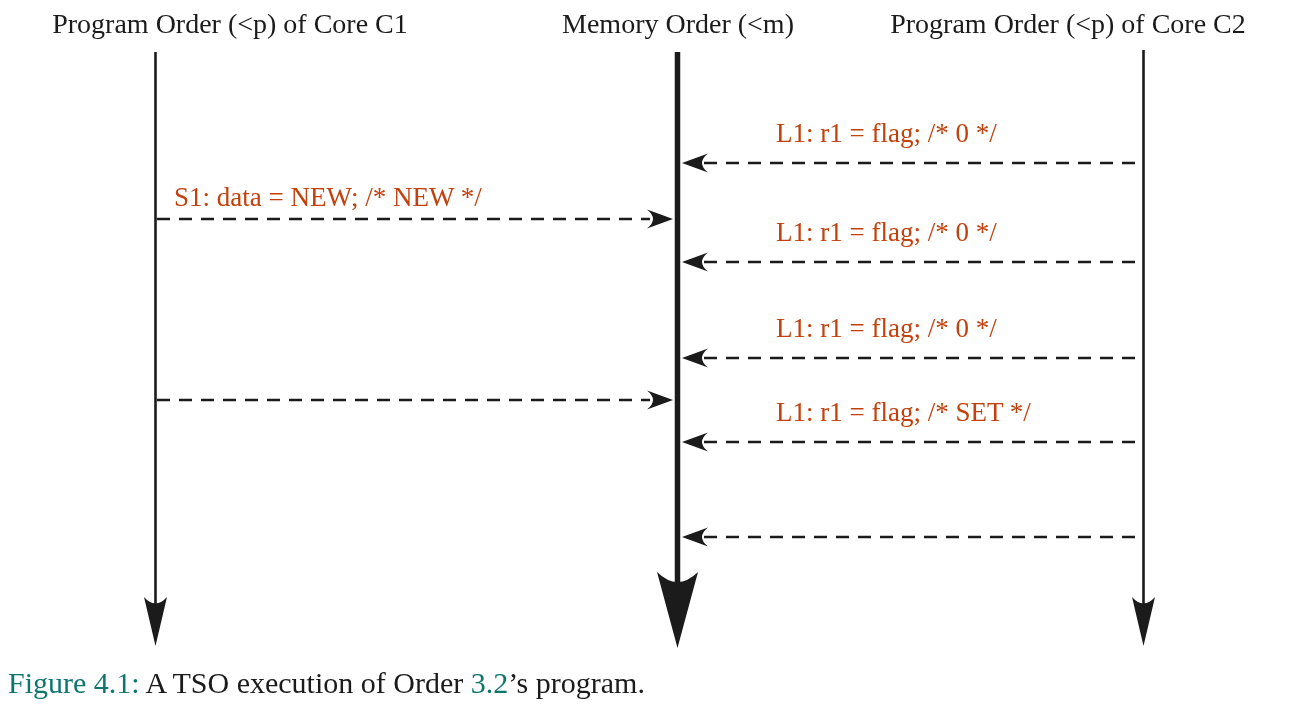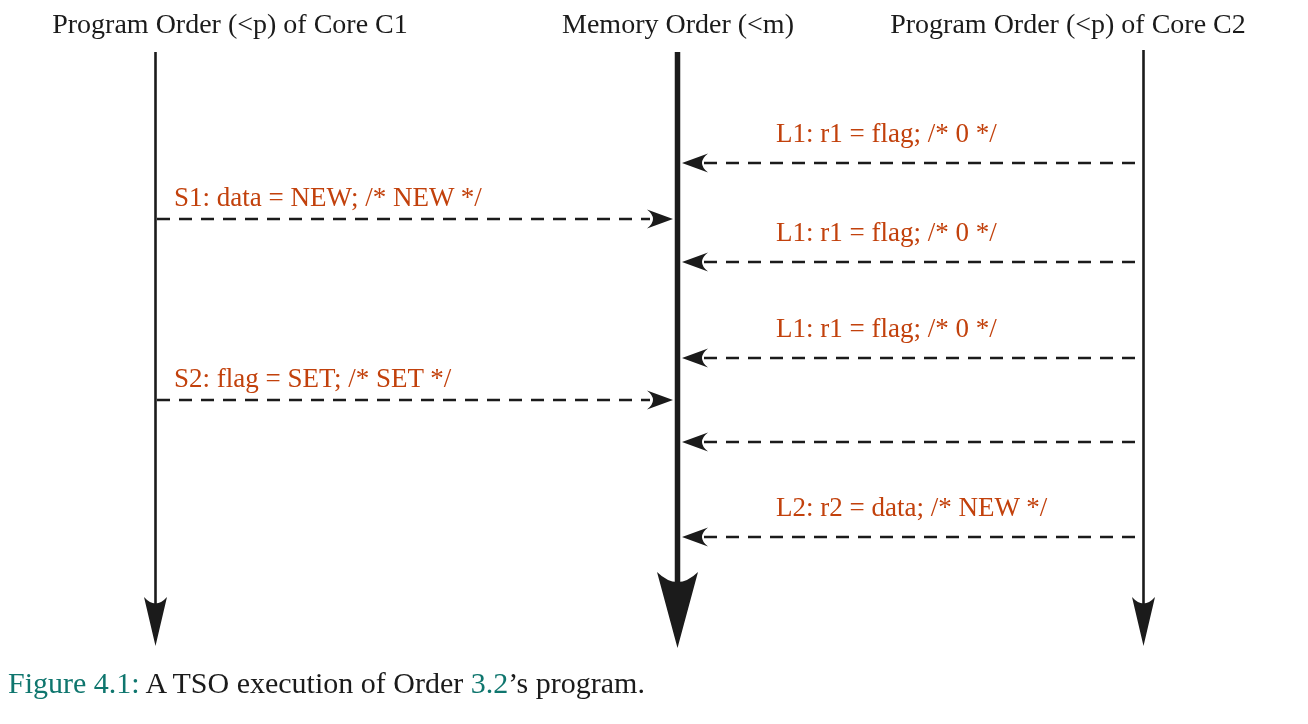--- a/index.html
+++ b/index.html
@@ -114,24 +114,23 @@
       <line x1="704" y1="537" x2="1138" y2="537" stroke-width="2.3" stroke-dasharray="13 9"></line>
       <path d="M682 537 L708 527.5 Q696 537 708 546.5 Z" stroke="none"></path>
     </g>
   </svg>
 
   <div class="col-header header-c1">Program Order (&lt;p) of Core C1</div>
   <div class="col-header header-mem">Memory Order (&lt;m)</div>
   <div class="col-header header-c2">Program Order (&lt;p) of Core C2</div>
 
   <div class="op-label lbl-s1">S1: data = NEW; /* NEW */</div>
-  <div class="op-label lbl-s2">S2: flag = SET; /* SET */</div>
 
   <div class="op-label lbl-l1a">L1: r1 = flag; /* 0 */</div>
   <div class="op-label lbl-l1b">L1: r1 = flag; /* 0 */</div>
   <div class="op-label lbl-l1c">L1: r1 = flag; /* 0 */</div>
-  <div class="op-label lbl-l2">L2: r2 = data; /* NEW */</div>
+  <div class="op-label lbl-l1d">L1: r1 = flag; /* SET */</div>
 
   <div class="caption">
     <span class="accent">Figure 4.1:</span><span> A TSO execution of Order </span><span class="accent">3.2</span><span>’s program.</span>
   </div>
 
 </div>
 
 </body></html>

